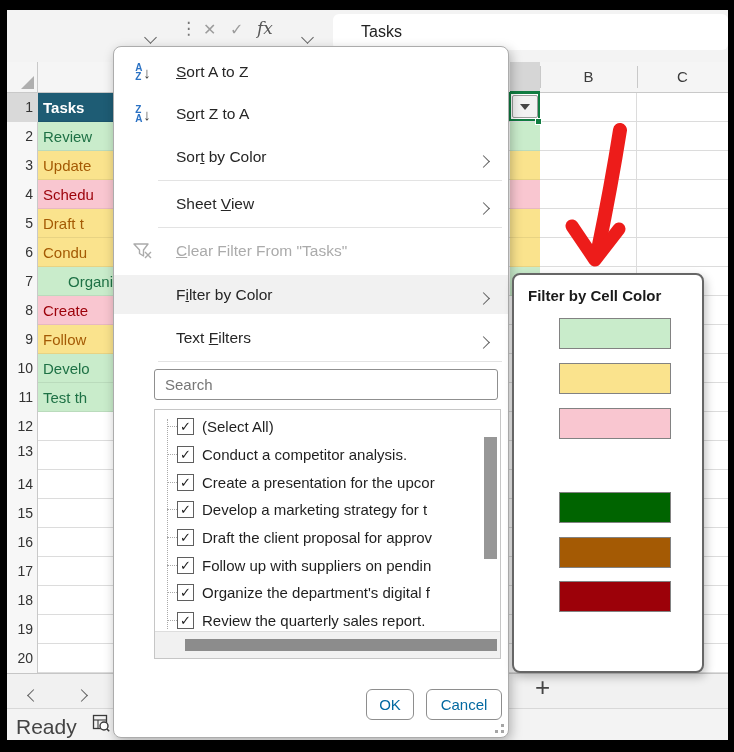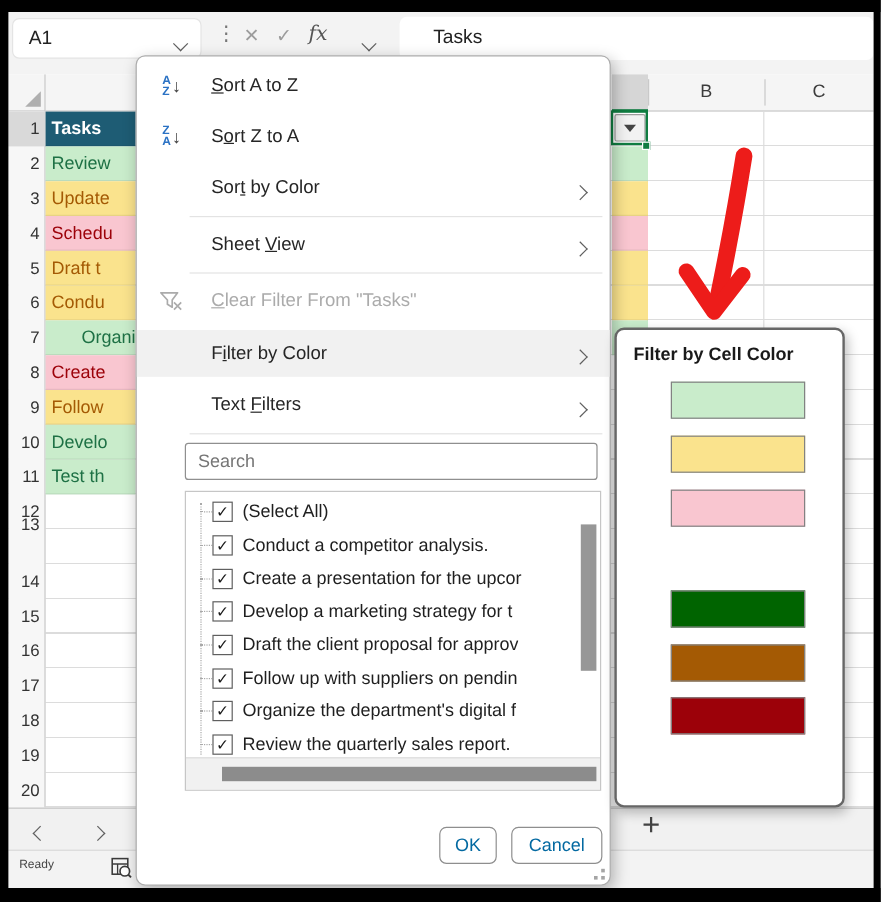--- a/index.html
+++ b/index.html
@@ -48,21 +48,21 @@
   .acell.hdr{font-weight:bold;}
   .sliver{left:510px;width:30px;height:29px;border-bottom:1px solid rgba(0,0,0,0.07);box-sizing:border-box;}
   .selbox{left:509px;top:92px;width:31px;height:29px;border:2px solid #107C41;box-sizing:border-box;}
   .fillhandle{left:535px;top:118px;width:7px;height:7px;background:#107C41;border:1px solid #fff;box-sizing:border-box;}
   .filterbtn{left:512px;top:95px;width:26px;height:23px;background:#F2F2F2;border:1px solid #9B9B9B;border-radius:2px;
     box-sizing:border-box;display:flex;align-items:center;justify-content:center;}
   .tri-down{width:0;height:0;border-left:5px solid transparent;border-right:5px solid transparent;border-top:6px solid #444;}
   
   .tabstrip{left:7px;top:673px;width:721px;height:35px;background:#F1F1F1;border-top:1px solid #C6C6C6;box-sizing:border-box;}
   .statusbar{left:7px;top:708px;width:721px;height:32px;background:#F3F3F3;border-top:1px solid #D8D8D8;box-sizing:border-box;}
-  .ready{position:absolute;left:9px;top:6px;font-size:10px;color:#444;}
+  .ready{position:absolute;left:9px;top:6px;font-size:21px;color:#444;}
   .addsheet{position:absolute;left:528px;top:-2px;font-size:26px;font-weight:300;color:#444;}
   .navchev{top:12px;}
   .sheet-hscroll{left:525px;top:660px;width:150px;height:8px;background:#8C8C8C;border-radius:4px;}
   
   .menu{left:113px;top:46px;width:396px;height:692px;background:#fff;border:1px solid #ACACAC;border-radius:8px;
     box-shadow:2px 4px 12px rgba(0,0,0,0.28);box-sizing:border-box;}
   .mi{position:absolute;left:0;right:0;height:38px;display:flex;align-items:center;}
   .mi.hl{background:#F1F1F1;height:39px;}
   .mico{width:30px;margin-left:14px;display:flex;justify-content:center;align-items:center;flex:none;}
   .mlab{margin-left:18px;font-size:15.5px;color:#262626;white-space:nowrap;}
@@ -100,21 +100,20 @@
   .swatch{position:absolute;left:45px;width:112px;height:31px;border:1px solid #828282;box-sizing:border-box;}
   .red-arrow{pointer-events:none;}
   .statico{left:92px;top:714px;}
 </style>
 </head>
 <body>
 
 <div id="screen">
 
   <div class="abs toolbar"></div>
-  <div class="abs namebox">A1</div>
   <div class="abs nb-chev"><span class="chev down"></span></div>
   <div class="abs tb-dots">⋮</div>
   <div class="abs tb-x">✕</div>
   <div class="abs tb-check">✓</div>
   <div class="abs tb-fx">fx</div>
   <div class="abs fx-chev"><span class="chev down"></span></div>
   <div class="abs fbar">Tasks</div>
 
   <div class="abs colheads">
     <div class="colhead ch-b">B</div>
@@ -136,21 +135,21 @@
     <div class="rnum" style="top:58px">3</div>
     <div class="rnum" style="top:87px">4</div>
     <div class="rnum" style="top:116px">5</div>
     <div class="rnum" style="top:145px">6</div>
     <div class="rnum" style="top:174px">7</div>
     <div class="rnum" style="top:203px">8</div>
     <div class="rnum" style="top:232px">9</div>
     <div class="rnum" style="top:261px">10</div>
     <div class="rnum" style="top:290px">11</div>
     <div class="rnum" style="top:319px">12</div>
-    <div class="rnum" style="top:330px">13</div>
+    <div class="rnum" style="top:344px">13</div>
     <div class="rnum" style="top:377px">14</div>
     <div class="rnum" style="top:406px">15</div>
     <div class="rnum" style="top:435px">16</div>
     <div class="rnum" style="top:464px">17</div>
     <div class="rnum" style="top:493px">18</div>
     <div class="rnum" style="top:522px">19</div>
     <div class="rnum" style="top:551px">20</div>
   </div>
 
   <div class="abs acell hdr" style="top: 93px; background-color: rgb(30, 92, 116); color: rgb(255, 255, 255);">Tasks</div>

